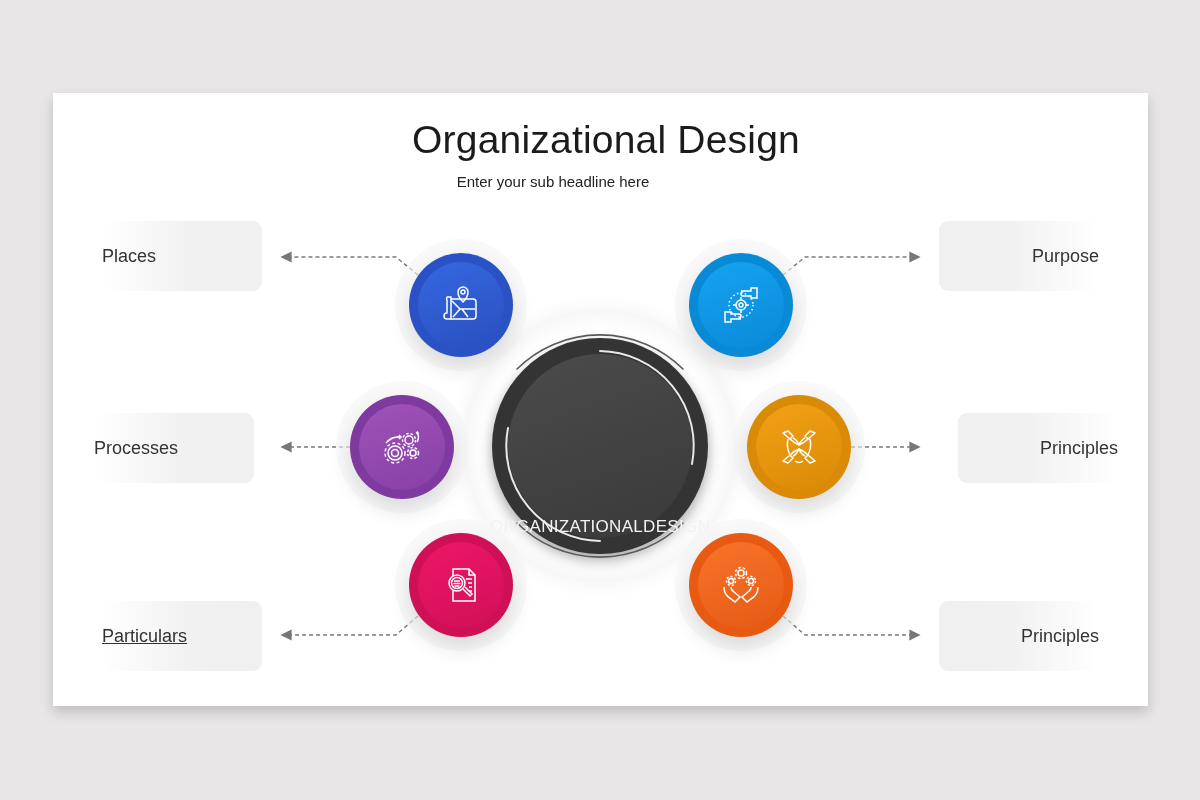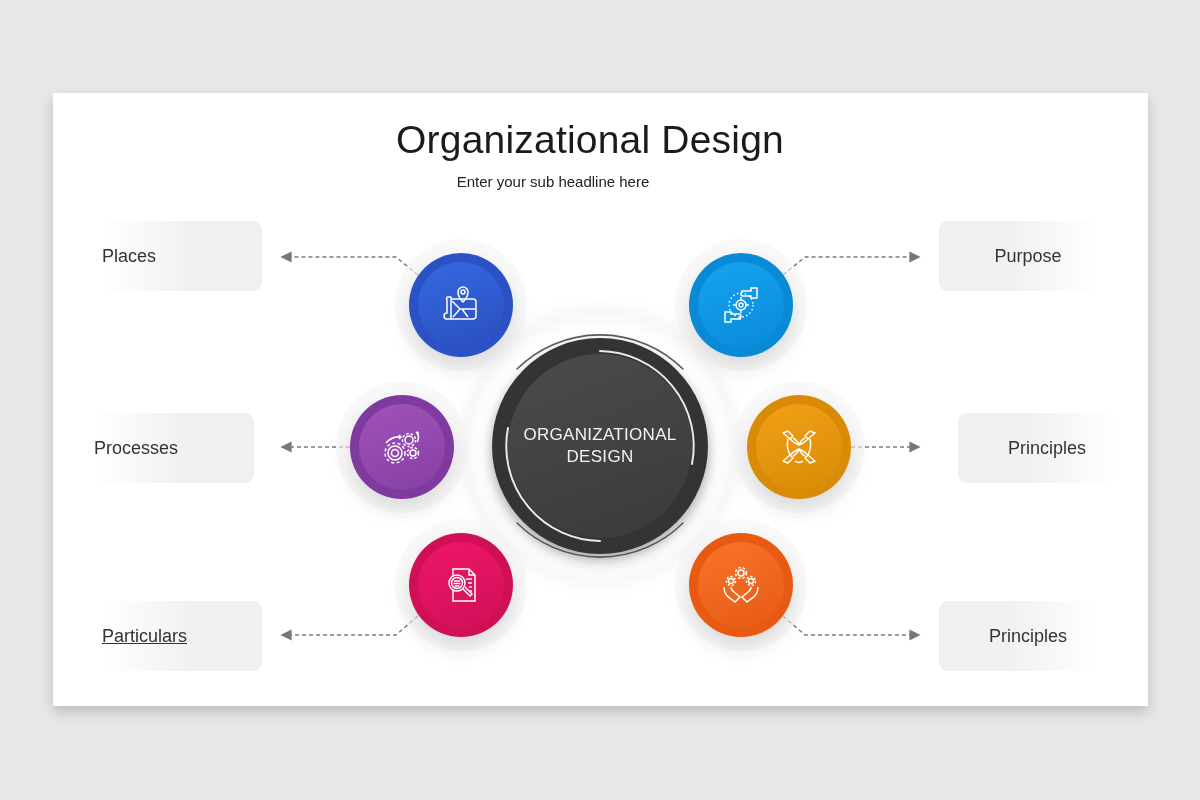--- a/index.html
+++ b/index.html
@@ -1,28 +1,28 @@
 <!DOCTYPE html>
 <html><head>
 <meta charset="utf-8">
 <style>
   html,body{margin:0;padding:0;}
   body{width:1200px;height:800px;background:#e8e6e7;position:relative;overflow:hidden;font-family:"Liberation Sans","DejaVu Sans",sans-serif;}
   .slide{position:absolute;left:53px;top:93px;width:1095px;height:613px;background:#ffffff;box-shadow:0 6px 12px rgba(0,0,0,0.18);}
-  .title{position:absolute;left:0;top:118px;width:1180px;text-align:center;font-size:39px;color:#1b1b1b;letter-spacing:0.2px;}
+  .title{position:absolute;left:0;top:118px;width:1180px;text-align:center;font-size:39px;color:#1b1b1b;letter-spacing:0.2px;padding-left:16px;}
   .subtitle{position:absolute;left:0;top:173px;width:1106px;text-align:center;font-size:15px;color:#222;}
   .label-box{position:absolute;width:160px;height:70px;border-radius:9px;display:flex;align-items:center;font-size:18px;color:#333;}
   .label-box.left{background:linear-gradient(to right,rgba(242,242,242,0) 0%,#f1f1f1 55%,#f0f0f0 100%);justify-content:flex-start;padding-right:18px;box-sizing:border-box;}
-  .label-box.right{background:linear-gradient(to left,rgba(242,242,242,0) 0%,#f1f1f1 55%,#f0f0f0 100%);justify-content:center;padding-left:18px;box-sizing:border-box;}
+  .label-box.right{background:linear-gradient(to left,rgba(242,242,242,0) 0%,#f1f1f1 55%,#f0f0f0 100%);justify-content:flex-end;padding-left:18px;box-sizing:border-box;}
   .node{position:absolute;width:104px;height:104px;border-radius:50%;box-shadow:0 10px 22px rgba(0,0,0,0.13),0 0 0 14px rgba(245,245,245,0.6);display:flex;align-items:center;justify-content:center;}
   .node .inner{width:86px;height:86px;border-radius:50%;display:flex;align-items:center;justify-content:center;}
   .node svg{width:44px;height:44px;}
   .hub-halo{position:absolute;left:463px;top:309px;width:274px;height:274px;border-radius:50%;background:radial-gradient(circle,#ffffff 60%,#efefef 80%,#f4f4f4 100%);box-shadow:0 0 20px rgba(0,0,0,0.06);}
   .hub{position:absolute;left:492px;top:338px;width:216px;height:216px;border-radius:50%;background:#343434;box-shadow:0 6px 14px rgba(0,0,0,0.35);}
-  .hub-inner{position:absolute;left:508px;top:354px;width:184px;height:184px;border-radius:50%;background:linear-gradient(160deg,#4b4b4b,#3a3a3a);display:flex;flex-direction:column;align-items:center;justify-content:center;color:#f2f2f2;font-size:17px;line-height:22px;text-align:center;letter-spacing:0.3px;}
+  .hub-inner{position:absolute;left:508px;top:354px;width:184px;height:184px;border-radius:50%;background:linear-gradient(160deg,#4b4b4b,#3a3a3a);display:flex;flex-direction:row;align-items:flex-end;justify-content:center;color:#f2f2f2;font-size:17px;line-height:22px;text-align:center;letter-spacing:0.3px;}
   svg.overlay{position:absolute;left:0;top:0;width:1200px;height:800px;pointer-events:none;}
 </style>
 </head>
 <body>
 
 <div class="slide"></div>
 
 <div class="title">Organizational Design</div>
 <div class="subtitle">Enter your sub headline here</div>
 

